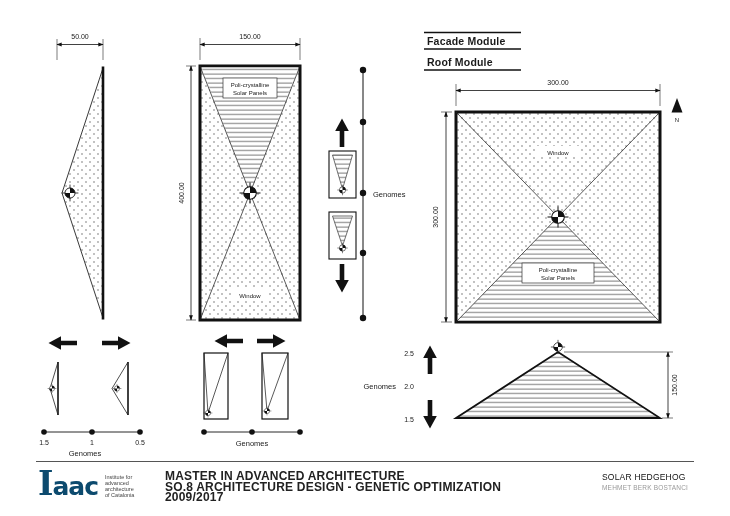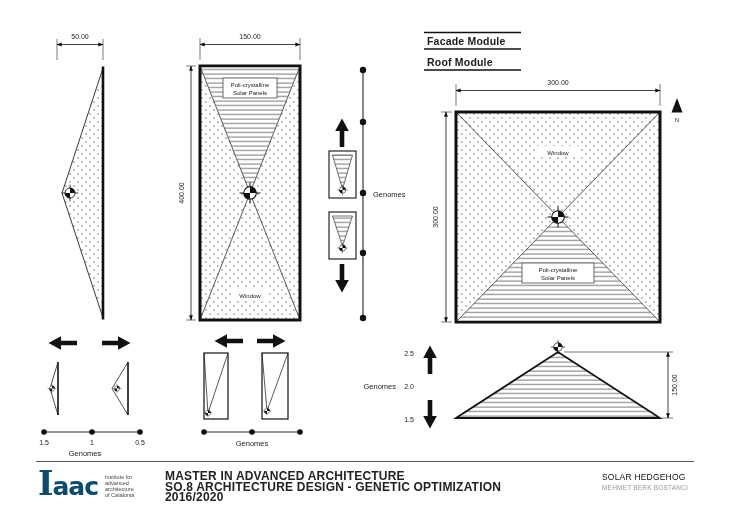--- a/index.html
+++ b/index.html
@@ -240,21 +240,21 @@
     <span class="org">
       <div>Institute for</div>
       <div>advanced</div>
       <div>architecture</div>
       <div>of Catalonia</div>
     </span>
   </div>
   <div class="program-block">
     <div>MASTER IN ADVANCED ARCHITECTURE</div>
     <div>SO.8 ARCHITECTURE DESIGN - GENETIC OPTIMIZATION</div>
-    <div>2016/2020</div>
+    <div>2009/2017</div>
   </div>
   <div class="project-block">
     <div class="project">SOLAR HEDGEHOG</div>
     <div class="author">MEHMET BERK BOSTANCI</div>
   </div>
 </div>
 
 </div>
 
 </body></html>

